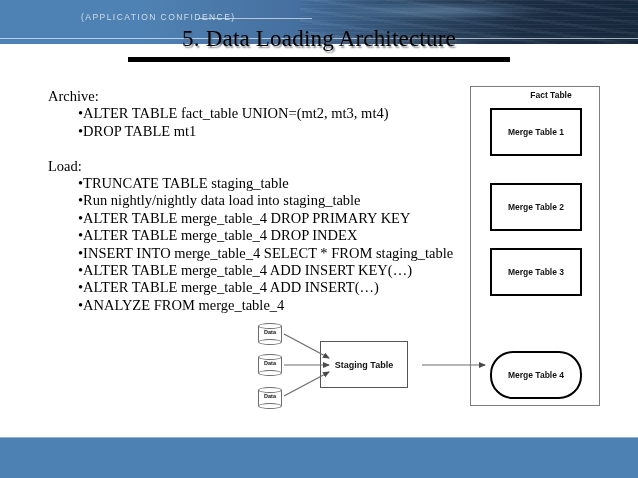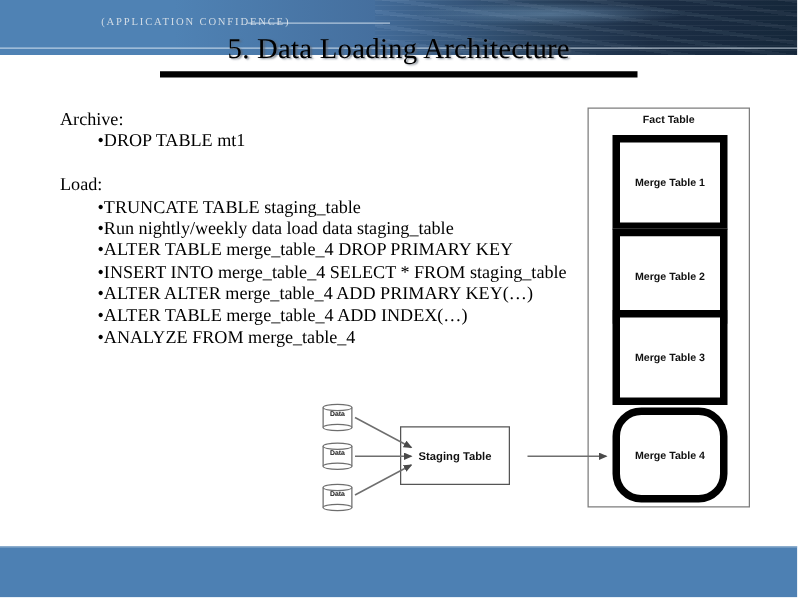--- a/index.html
+++ b/index.html
@@ -69,21 +69,21 @@
     left: 0;
     top: 38px;
     width: 638px;
     height: 1px;
     background: rgba(225,235,245,0.72);
   }
   .confidence {
     position: absolute;
     left: 33px;
     top: 12px;
-    font-family: Liberation Serif, serif;
+    font-family: Liberation Sans, sans-serif;
     font-size: 8.5px;
     letter-spacing: 1.45px;
     color: #d2dce6;
     white-space: nowrap;
     padding-left: 48px;
   }
   .confidence-rule {
     position: absolute;
     left: 198px;
     top: 18px;
@@ -164,48 +164,49 @@
   .fact-label {
     position: absolute;
     left: 470px;
     top: 90px;
     width: 130px;
     text-align: center;
     font-family: "Liberation Sans", sans-serif;
     font-size: 8.5px;
     font-weight: bold;
     color: #111111;
+    padding-left: 16px;
   }
   .merge-box {
     position: absolute;
     left: 490px;
     width: 92px;
-    height: 76px;
-    border: 6px solid #000000;
+    height: 48px;
+    border: 2px solid #000000;
     background: #ffffff;
     box-sizing: border-box;
   }
   .merge-box-label {
     position: absolute;
     left: 0;
     top: 0;
     width: 100%;
     height: 100%;
     display: flex;
     align-items: center;
     justify-content: center;
     font-family: "Liberation Sans", sans-serif;
     font-size: 8.5px;
     font-weight: bold;
     color: #111111;
   }
   .mt1 { top: 108px; }
   .mt2 { top: 183px; }
   .mt3 { top: 248px; }
-  .mt4 { top: 326px; border-radius: 23px; }
+  .mt4 { top: 351px; border-radius: 23px; }
 
   .staging-box {
     position: absolute;
     left: 320px;
     top: 341px;
     width: 88px;
     height: 47px;
     border: 1px solid #555555;
     background: #ffffff;
     box-sizing: border-box;
@@ -344,29 +345,31 @@
     <div class="banner-bottom-line"></div>
   </div>
   <div class="confidence">(APPLICATION CONFIDENCE)</div>
   <div class="confidence-rule"></div>
 
   <div class="title">5. Data Loading Architecture</div>
   <div class="title-rule"></div>
 
   <div class="body-text">
     <div class="heading-line">Archive:</div>
+    <div class="bullet-line"><span class="bullet-dot">•</span><span>ALTER TABLE fact_table UNION=(mt2, mt3, mt4)</span></div>
     <div class="bullet-line"><span class="bullet-dot">•</span><span>DROP TABLE mt1</span></div>
     <div class="spacer-line"></div>
     <div class="heading-line">Load:</div>
     <div class="bullet-line"><span class="bullet-dot">•</span><span>TRUNCATE TABLE staging_table</span></div>
-    <div class="bullet-line"><span class="bullet-dot">•</span><span>Run nightly/weekly data load data staging_table</span></div>
+    <div class="bullet-line"><span class="bullet-dot">•</span><span>Run nightly/nightly data load into staging_table</span></div>
     <div class="bullet-line"><span class="bullet-dot">•</span><span>ALTER TABLE merge_table_4 DROP PRIMARY KEY</span></div>
+    <div class="bullet-line"><span class="bullet-dot">•</span><span>ALTER TABLE merge_table_4 DROP INDEX</span></div>
     <div class="bullet-line"><span class="bullet-dot">•</span><span>INSERT INTO merge_table_4 SELECT * FROM staging_table</span></div>
-    <div class="bullet-line"><span class="bullet-dot">•</span><span>ALTER ALTER merge_table_4 ADD PRIMARY KEY(…)</span></div>
-    <div class="bullet-line"><span class="bullet-dot">•</span><span>ALTER TABLE merge_table_4 ADD INDEX(…)</span></div>
+    <div class="bullet-line"><span class="bullet-dot">•</span><span>ALTER TABLE merge_table_4 ADD INSERT KEY(…)</span></div>
+    <div class="bullet-line"><span class="bullet-dot">•</span><span>ALTER TABLE merge_table_4 ADD INSERT(…)</span></div>
     <div class="bullet-line"><span class="bullet-dot">•</span><span>ANALYZE FROM merge_table_4</span></div>
   </div>
 
   <div class="diagram">
 
     <div class="fact-box"></div>
     <div class="fact-label">Fact Table</div>
 
     <div class="merge-box mt1">
       <div class="merge-box-label">Merge Table 1</div>

